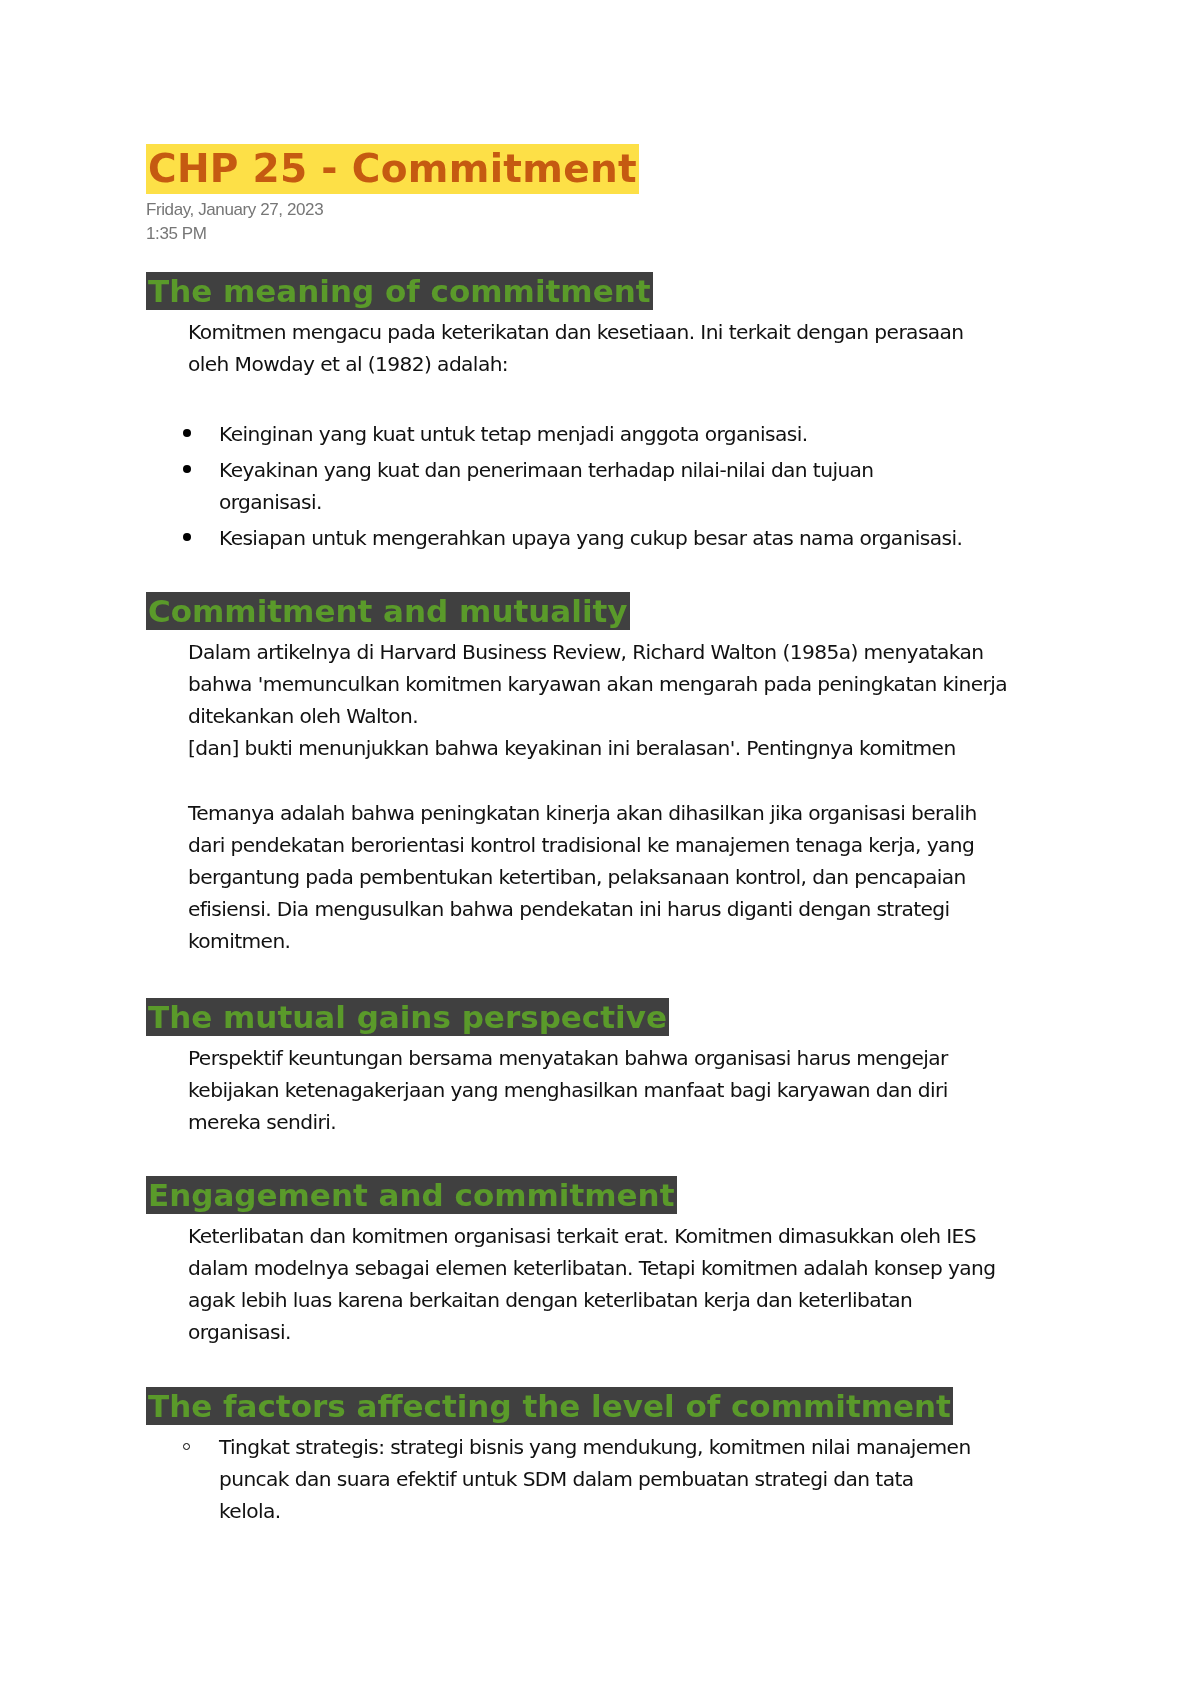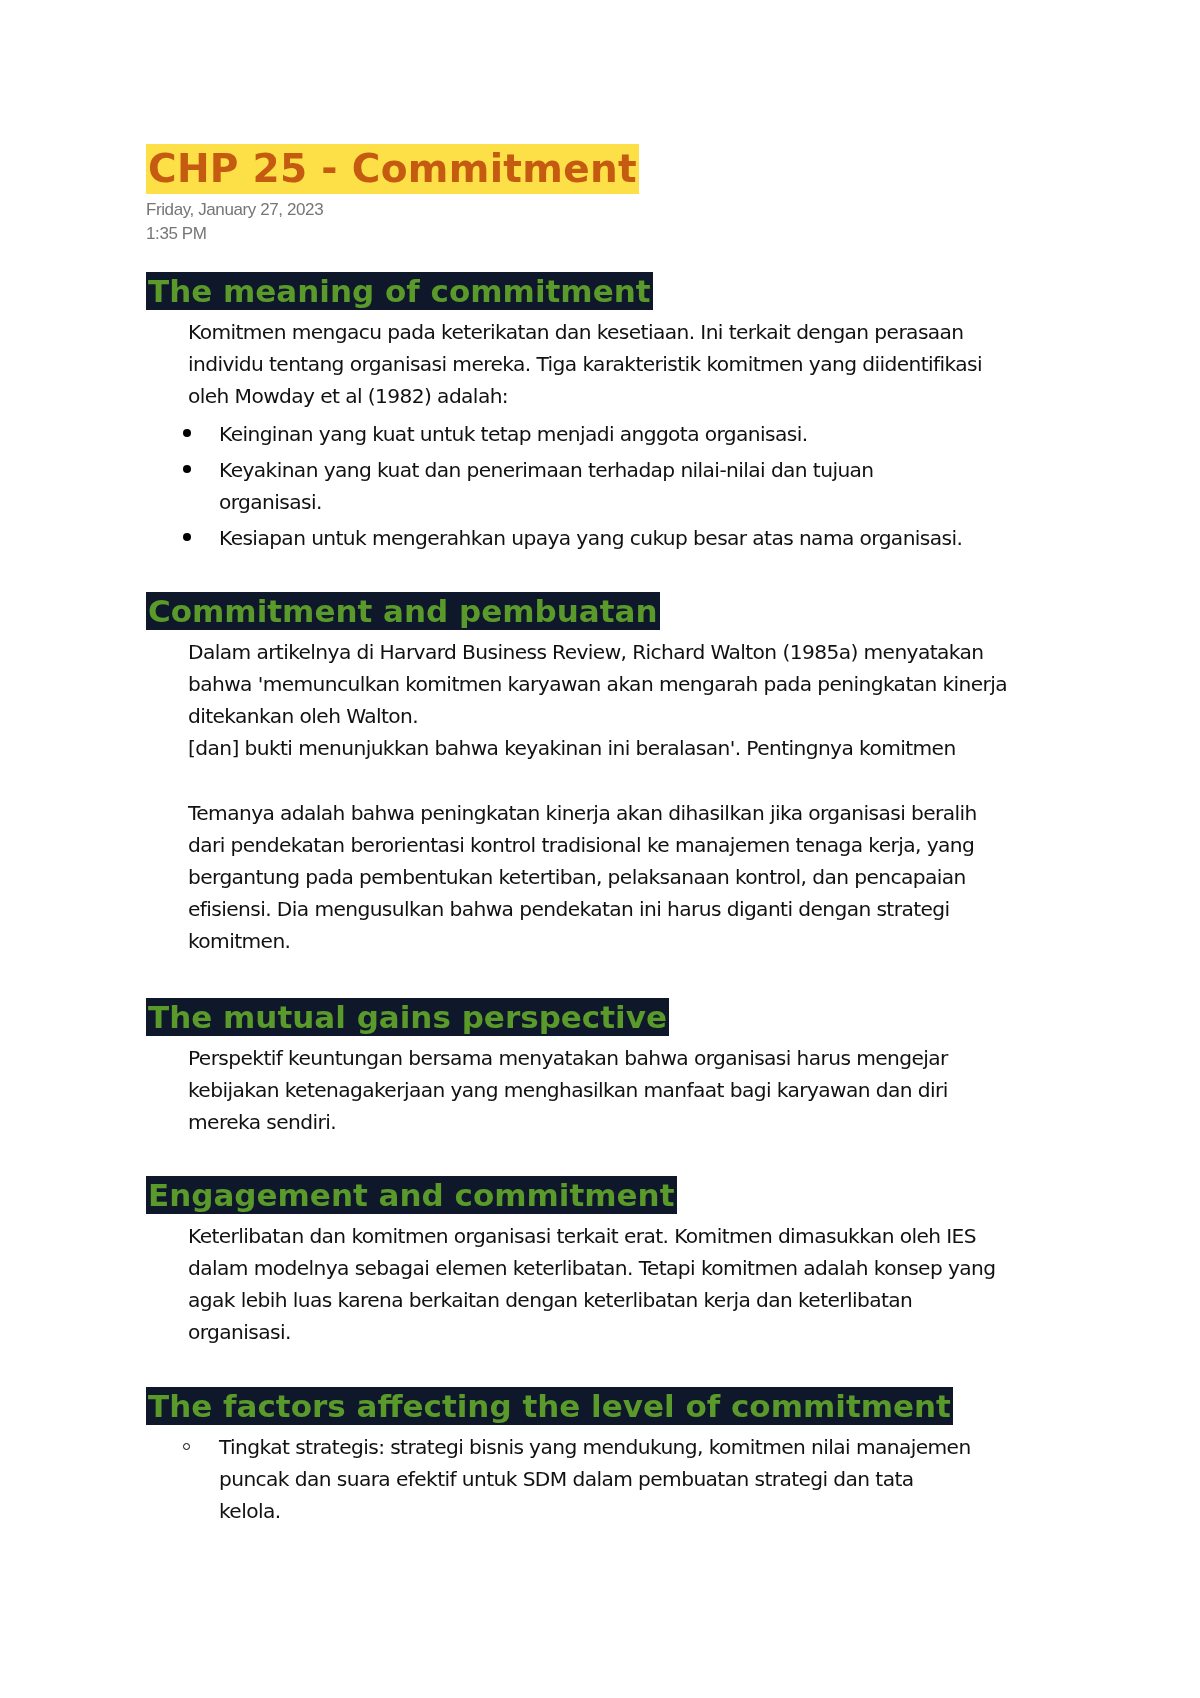--- a/index.html
+++ b/index.html
@@ -45,21 +45,21 @@
       font-size: 17px;
       line-height: 24px;
       white-space: nowrap;
     }
     .meta div { letter-spacing: -0.4px; }
     .heading {
       position: absolute;
       left: 0;
       height: 38px;
       line-height: 38px;
-      background: #0f172a;
+      background: #404040;
       color: #5a9a2a;
       font-family: "DejaVu Sans", sans-serif;
       font-weight: bold;
       font-size: 31px;
       padding: 0 2px;
       white-space: nowrap;
     }
     .para {
       position: absolute;
       left: 0;
@@ -118,40 +118,39 @@
   <div class="title">CHP 25 - Commitment</div>
 
   <div class="meta">
     <div>Friday, January 27, 2023</div>
     <div>1:35 PM</div>
   </div>
 
   <div class="heading" style="top:272px;">The meaning of commitment</div>
   <div class="para" style="top:316px;">
     <span class="ln">Komitmen mengacu pada keterikatan dan kesetiaan. Ini terkait dengan perasaan</span>
-    <span class="ln">individu tentang organisasi mereka. Tiga karakteristik komitmen yang diidentifikasi</span>
     <span class="ln">oleh Mowday et al (1982) adalah:</span>
   </div>
   <ul class="bullets" style="top:418px;">
     <li style="margin-bottom:4px;">
       <span class="bullet-dot"></span>
       <span class="ln">Keinginan yang kuat untuk tetap menjadi anggota organisasi.</span>
     </li>
     <li style="margin-bottom:4px;">
       <span class="bullet-dot"></span>
       <span class="ln">Keyakinan yang kuat dan penerimaan terhadap nilai-nilai dan tujuan</span>
       <span class="ln">organisasi.</span>
     </li>
     <li>
       <span class="bullet-dot"></span>
       <span class="ln">Kesiapan untuk mengerahkan upaya yang cukup besar atas nama organisasi.</span>
     </li>
   </ul>
 
-  <div class="heading" style="top:592px;">Commitment and pembuatan</div>
+  <div class="heading" style="top:592px;">Commitment and mutuality</div>
   <div class="para" style="top:636px;">
     <span class="ln">Dalam artikelnya di Harvard Business Review, Richard Walton (1985a) menyatakan</span>
     <span class="ln">bahwa 'memunculkan komitmen karyawan akan mengarah pada peningkatan kinerja</span>
     <span class="ln">ditekankan oleh Walton.</span>
     <span class="ln">[dan] bukti menunjukkan bahwa keyakinan ini beralasan'. Pentingnya komitmen</span>
   </div>
   <div class="para" style="top:797px;">
     <span class="ln">Temanya adalah bahwa peningkatan kinerja akan dihasilkan jika organisasi beralih</span>
     <span class="ln">dari pendekatan berorientasi kontrol tradisional ke manajemen tenaga kerja, yang</span>
     <span class="ln">bergantung pada pembentukan ketertiban, pelaksanaan kontrol, dan pencapaian</span>

